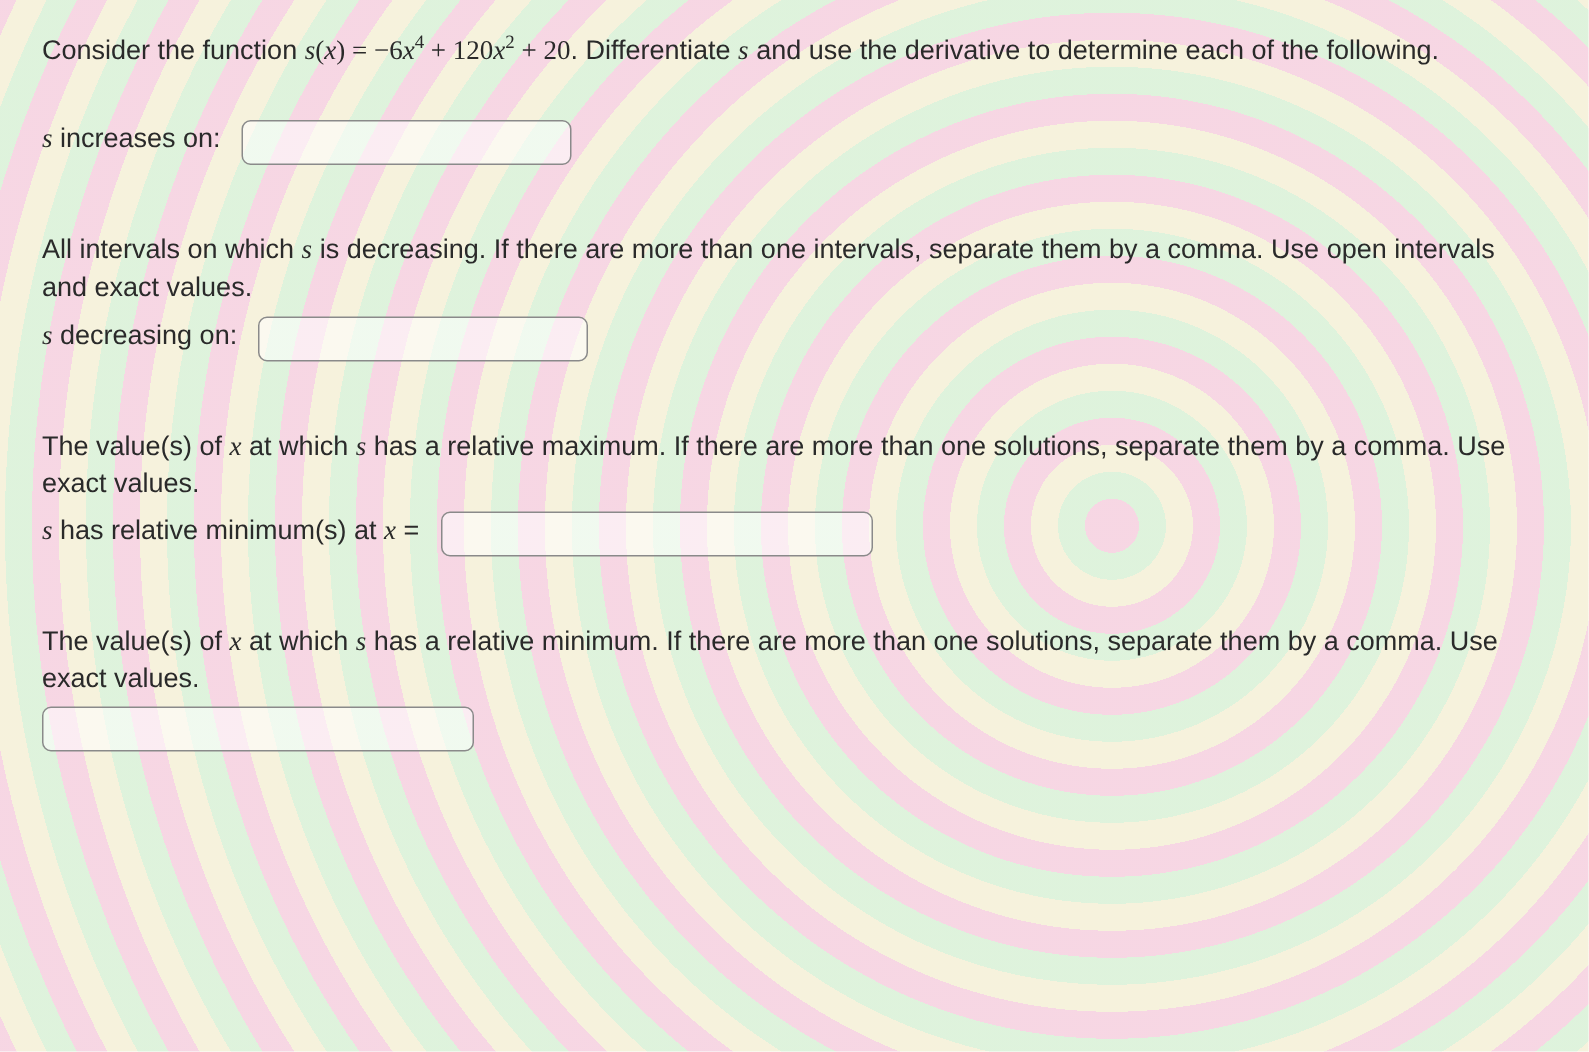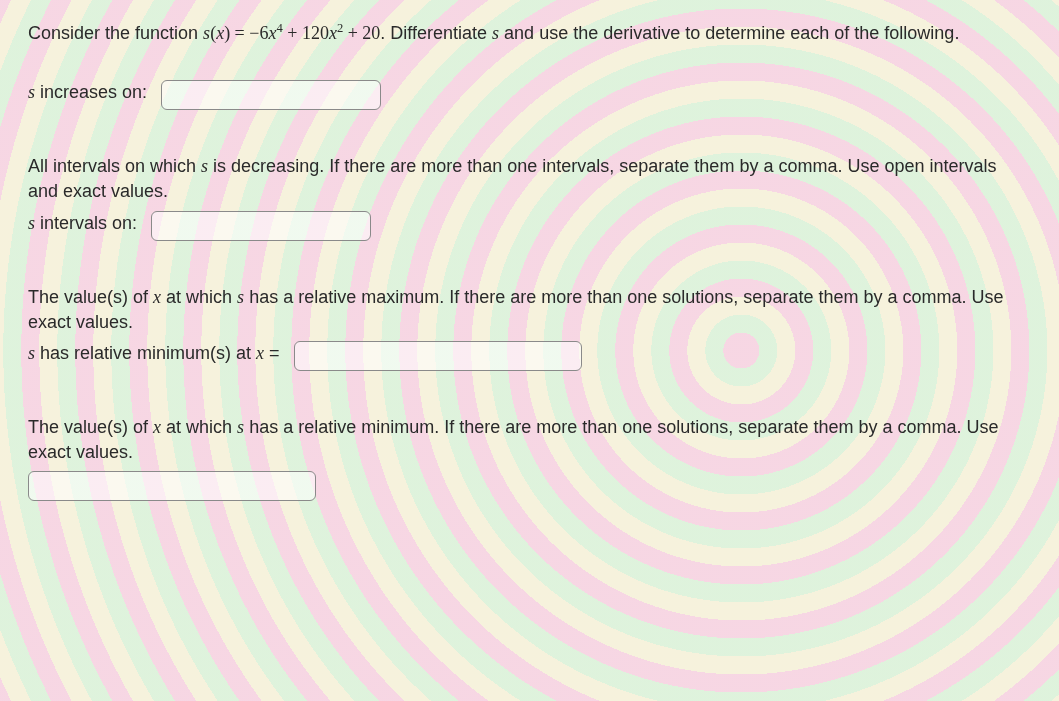--- a/index.html
+++ b/index.html
@@ -70,21 +70,21 @@
     <span class="mix"><span class="mi">s</span><span> increases on: </span></span>
     <input class="answer w-short" type="text" style="">
   </div>
 </div>
 
 <div class="block">
   <div class="prompt">
     <span>All intervals on which </span><span class="mi">s</span><span> is decreasing. If there are more than one intervals, separate them by a comma. Use open intervals and exact values.</span>
   </div>
   <div class="answer-line">
-    <span class="mix"><span class="mi">s</span><span> intervals on: </span></span>
+    <span class="mix"><span class="mi">s</span><span> decreasing on: </span></span>
     <input class="answer w-short" type="text" style="">
   </div>
 </div>
 
 <div class="block">
   <div class="prompt">
     <span>The value(s) of </span><span class="mi">x</span><span> at which </span><span class="mi">s</span><span> has a relative maximum. If there are more than one solutions, separate them by a comma. Use exact values.</span>
   </div>
   <div class="answer-line">
     <span class="mix"><span class="mi">s</span><span> has relative minimum(s) at </span><span class="mi">x</span><span> = </span></span>

